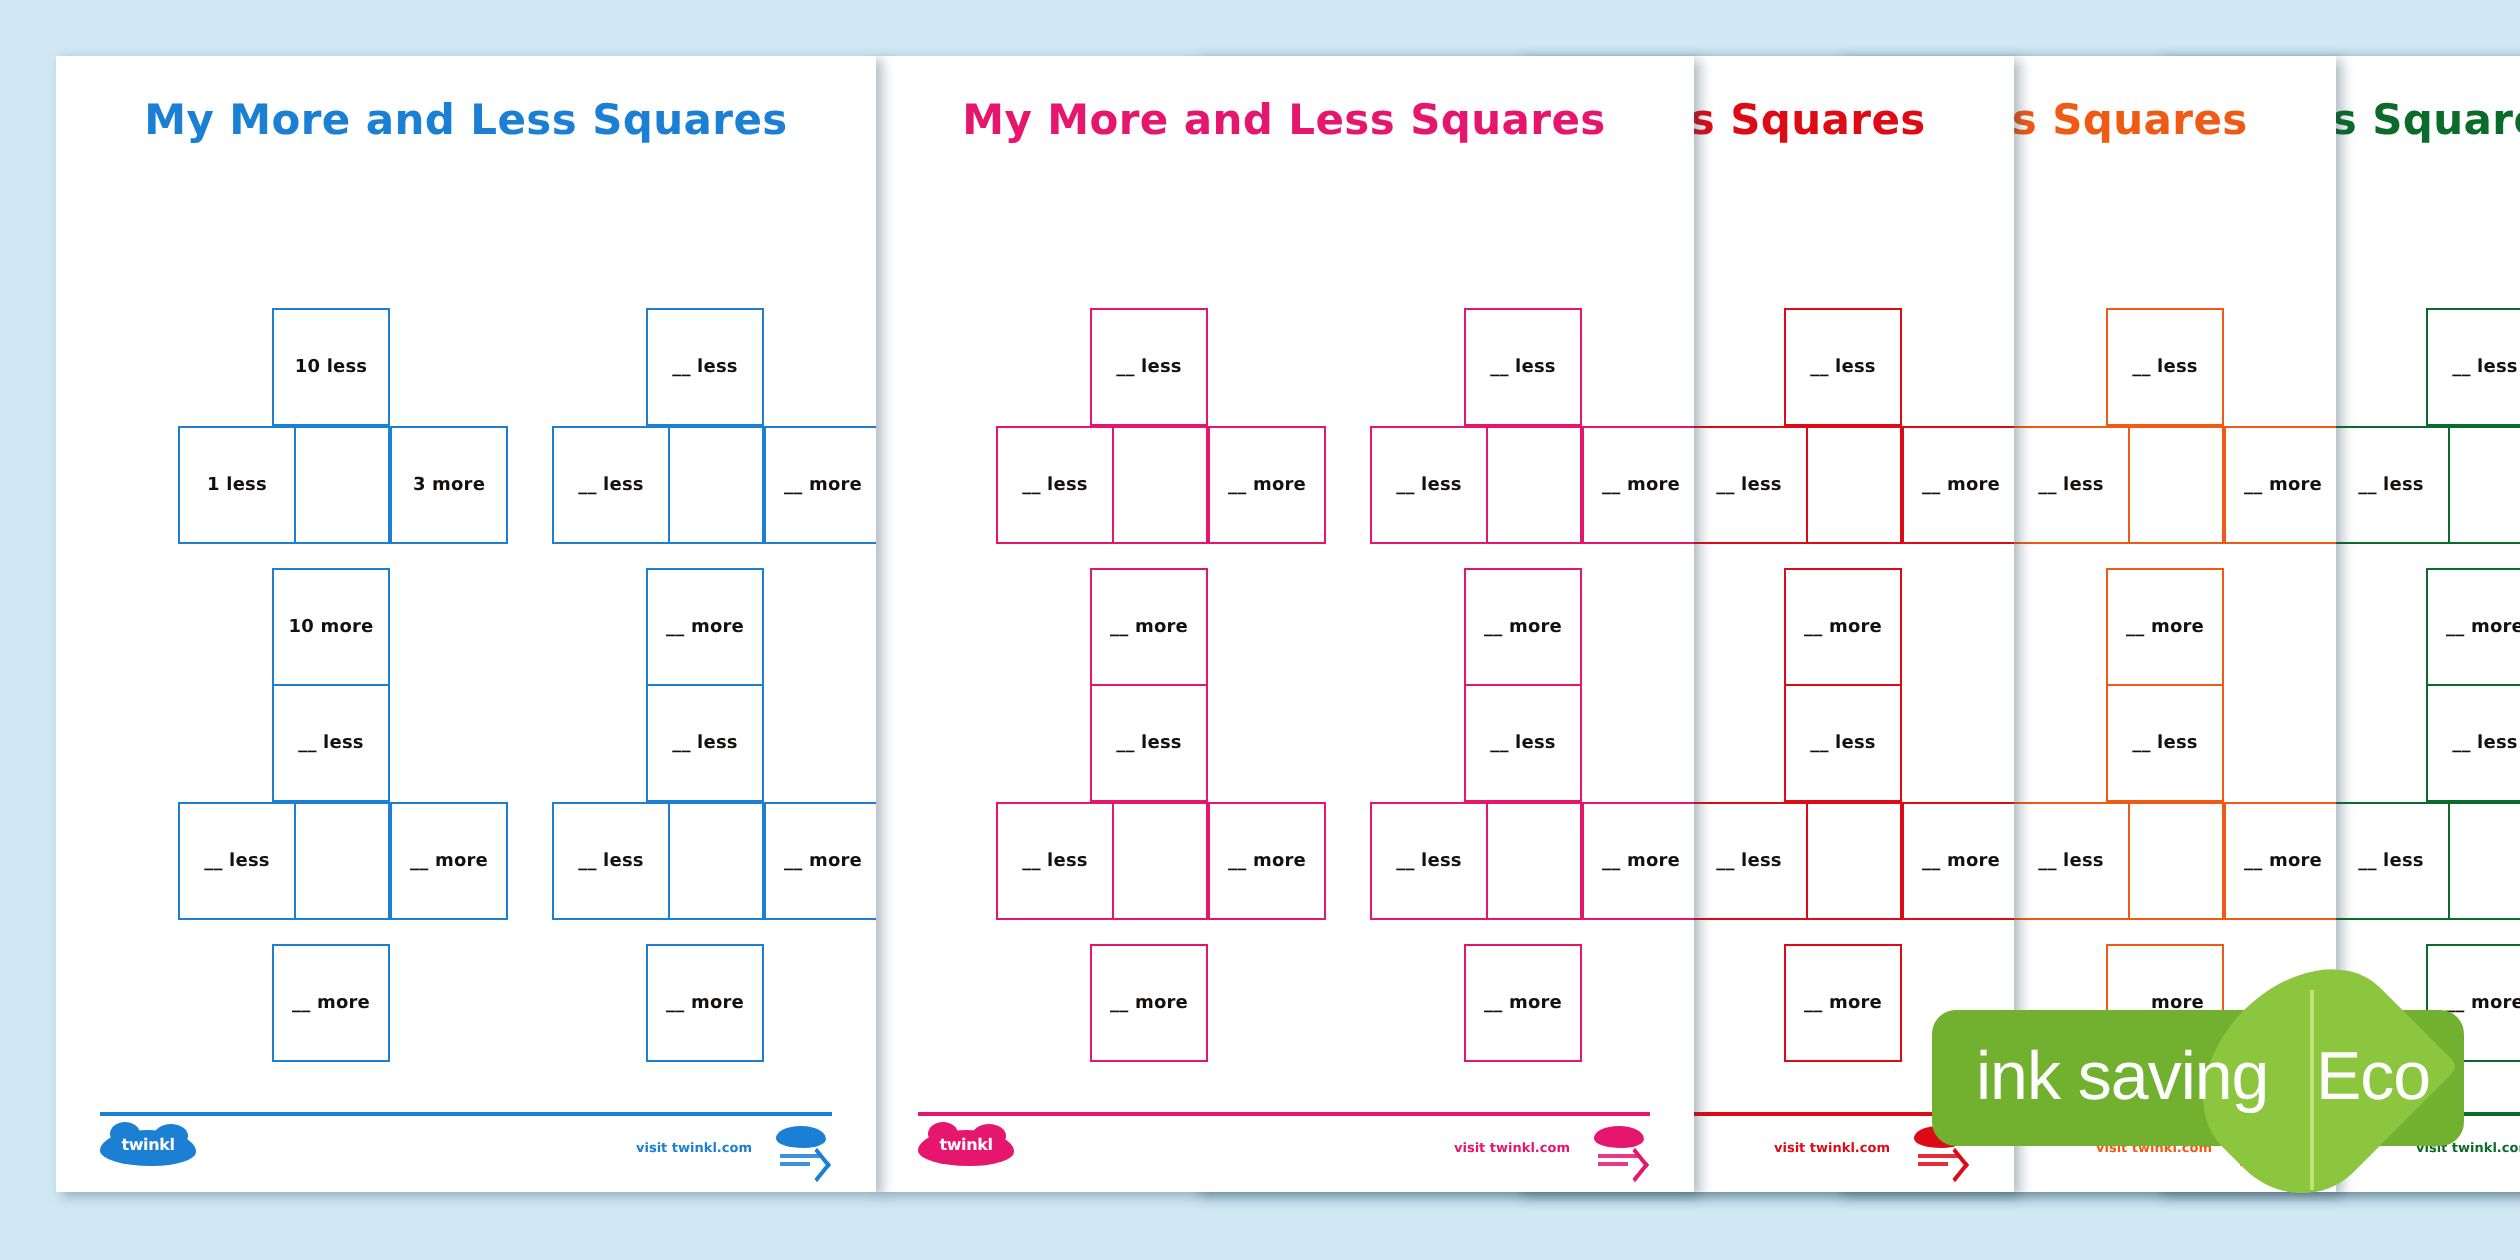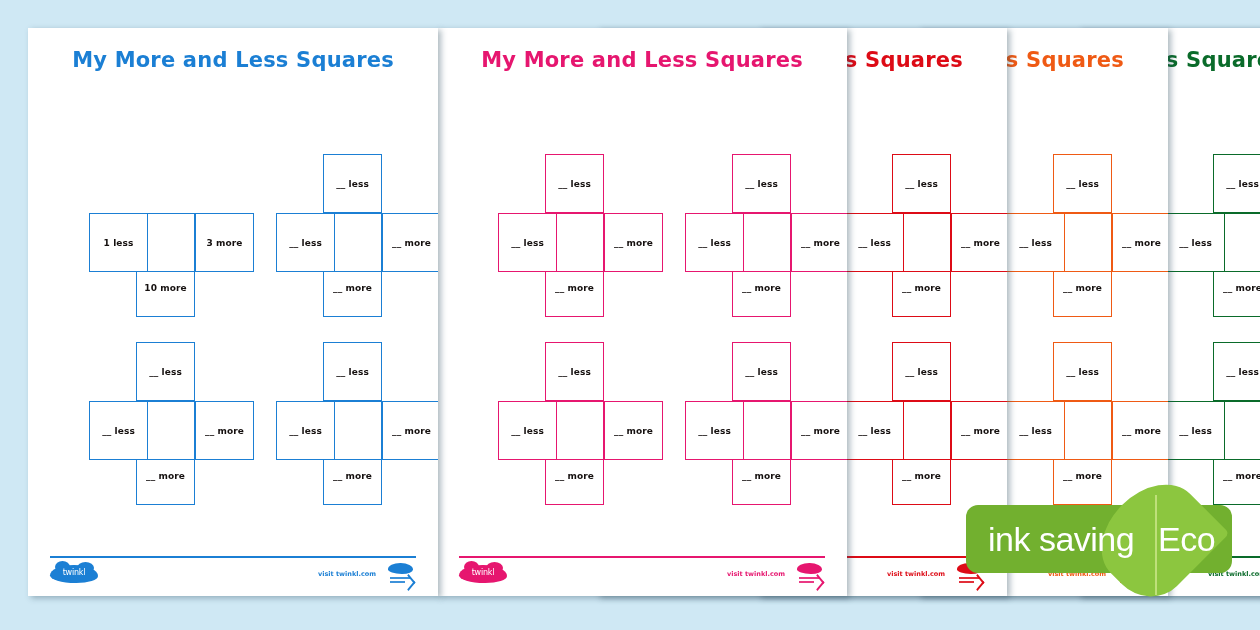--- a/index.html
+++ b/index.html
@@ -79,21 +79,21 @@
     font-size: 9px;
     font-weight: bold;
     color: #15100f;
     letter-spacing: 0.1px;
     white-space: nowrap;
   }
   .cell.c-top    { left: 59px; top: 0; }
   .cell.c-left   { left: 12px;    top: 59px; }
   .cell.c-mid    { left: 59px; top: 59px; }
   .cell.c-right  { left: 118px;top: 59px; }
-  .cell.c-bottom { left: 59px; top: 104px; padding-left: 16px; }
+  .cell.c-bottom { left: 59px; top: 130px; padding-left: 16px; }
   .cell.c-mid    { z-index: 2; }
   .cell.c-left, .cell.c-right { z-index: 3; }
 
   
   .footer-rule {
     position: absolute;
     left: 22px;
     right: 22px;
     top: 528px;
     height: 1.6px;
@@ -129,21 +129,21 @@
     background: currentColor;
     border-radius: 50%;
   }
   .twinkl-logo .wordmark {
     position: absolute;
     left: 0; top: 4px;
     width: 48px;
     text-align: center;
     font-family: "DejaVu Sans", sans-serif;
     font-size: 8px;
-    font-weight: normal;
+    font-weight: bold;
     color: #ffffff;
     letter-spacing: -0.2px;
     z-index: 3;
   }
   .visit-text {
     position: absolute;
     right: 62px;
     top: 542px;
     font-family: "DejaVu Sans", sans-serif;
     font-size: 6.5px;
@@ -244,20 +244,23 @@
   }
 </style>
 </head>
 <body>
 
 <div id="stage">
     <div class="page" style="left: 28px; z-index: 50;">
       <div class="page-inner" style="color: rgb(27, 127, 212);">
         <div class="sheet-title" style="color: rgb(27, 127, 212);">My More and Less Squares</div>
         <div class="cross" style="left: 49px; top: 126px; color: rgb(27, 127, 212);">
+          <div class="cell c-top">
+            <span class="lbl">10 less</span>
+          </div>
           <div class="cell c-left">
             <span class="lbl">1 less</span>
           </div>
           <div class="cell c-mid">
             <span class="lbl"></span>
           </div>
           <div class="cell c-right">
             <span class="lbl">3 more</span>
           </div>
           <div class="cell c-bottom">

